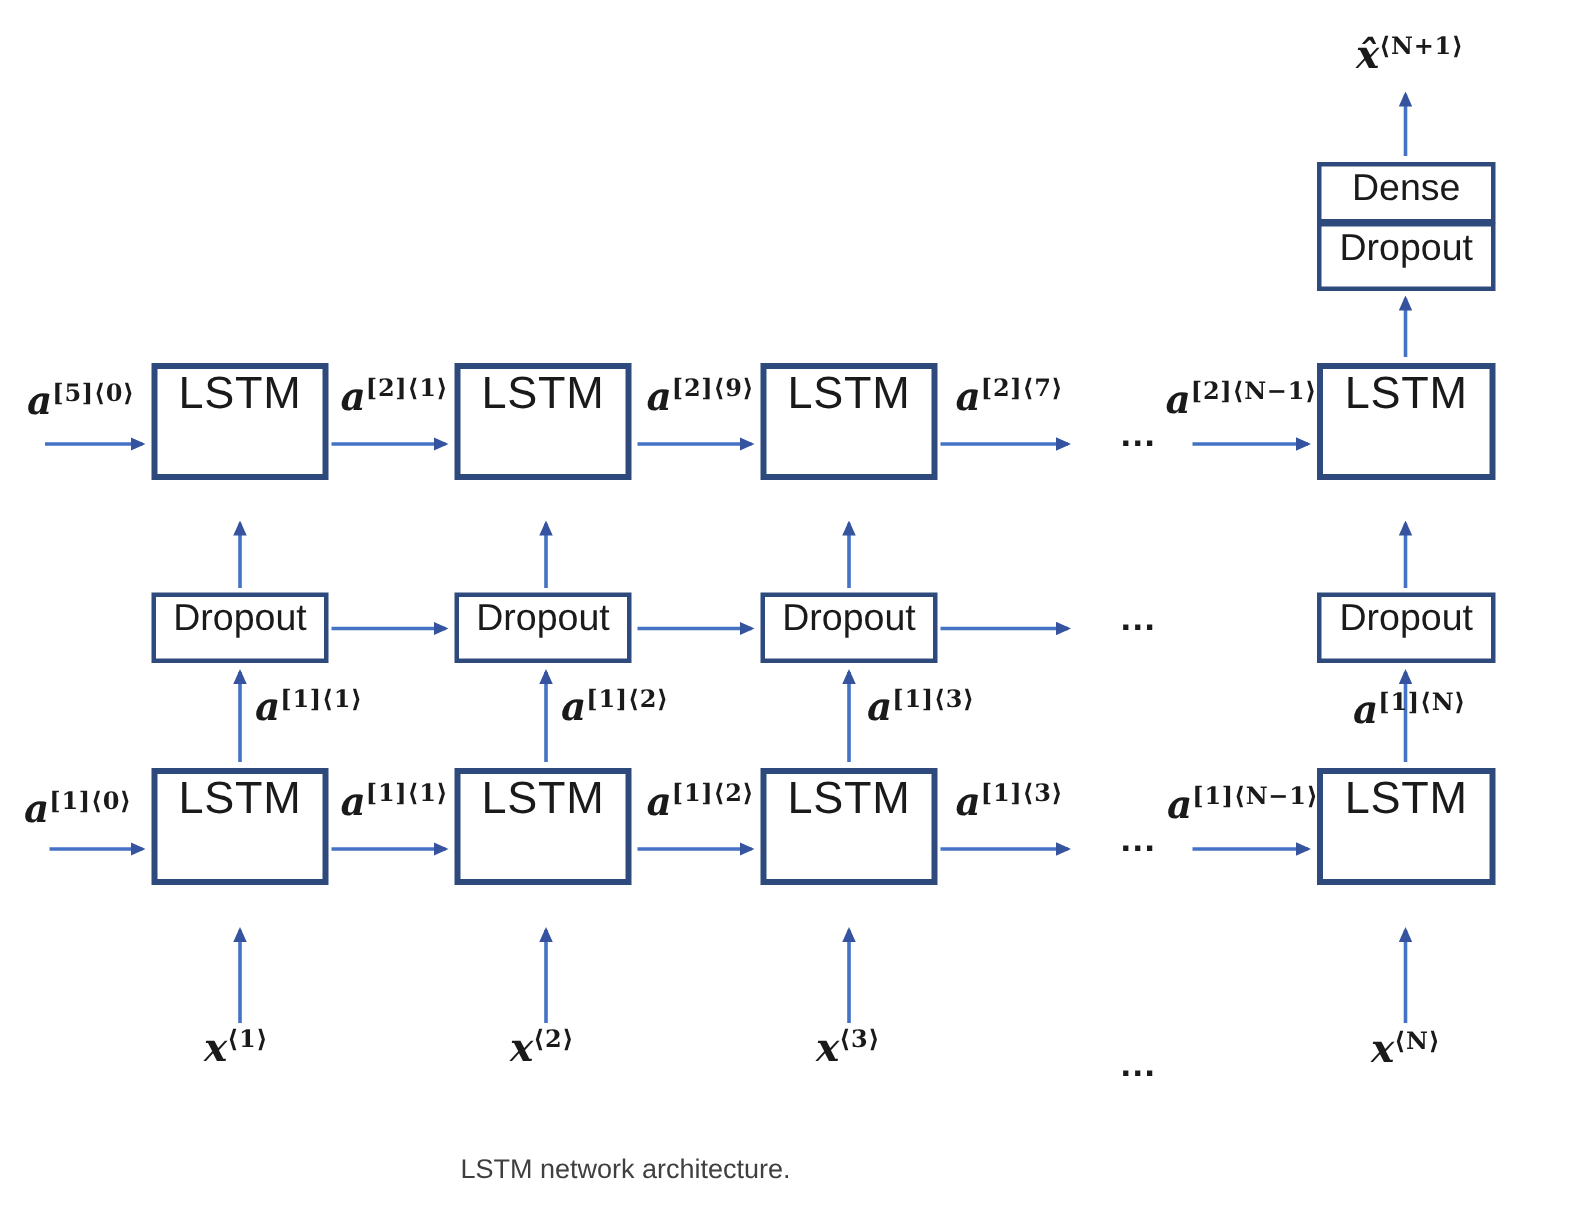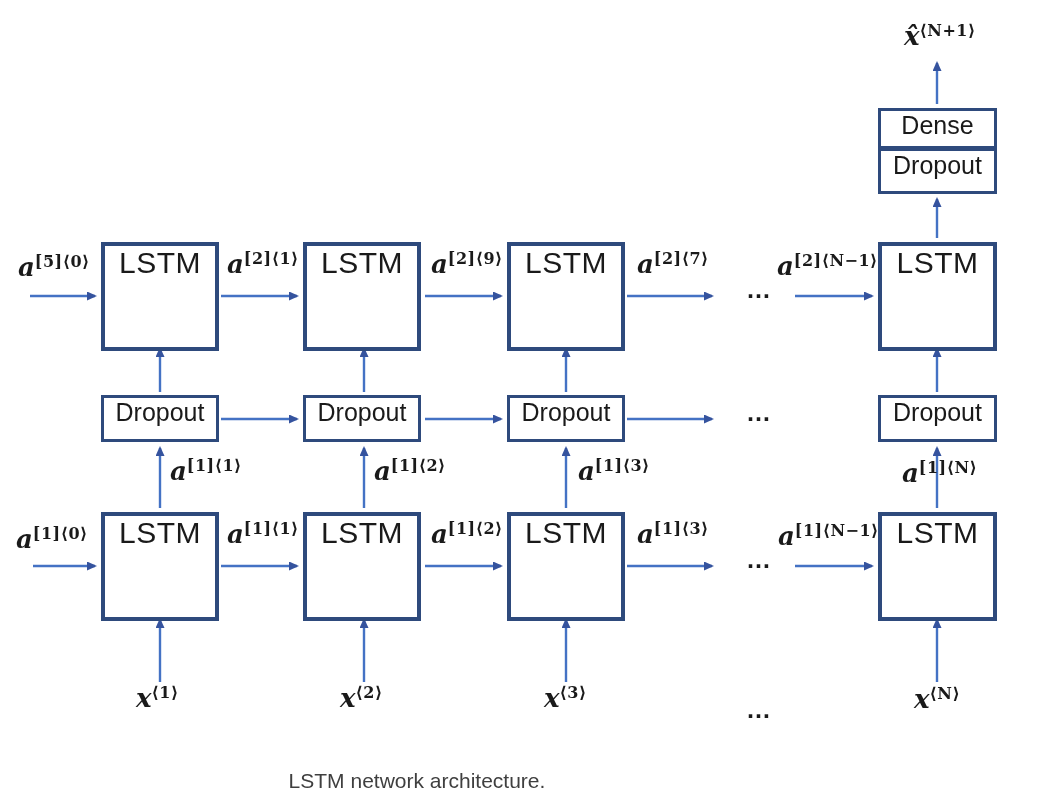--- a/index.html
+++ b/index.html
@@ -20,21 +20,21 @@
   }
   .arrow-layer{position:absolute;left:0;top:0;width:1054px;height:812px;}
   .box{
     position:absolute;
     box-sizing:border-box;
     background:#fff;
     border:4px solid var(--border);
     display:flex;align-items:flex-start;justify-content:center;
     color:var(--text);
   }
-  .lstm{width:118px;height:109px;font-size:30px;letter-spacing:0.5px;}
+  .lstm{width:118px;height:78px;font-size:30px;letter-spacing:0.5px;}
   .drop{width:118px;height:47px;border-width:3px;font-size:25px;}
   .stackcell{width:119px;font-size:25px;border-width:3.5px;}
   .mlabel{
     position:absolute;
     font-family:"DejaVu Serif", serif;
     font-style:italic;font-weight:700;
     font-size:26px;color:var(--text);
     white-space:nowrap;line-height:1.1;
   }
   .mlabel sup{
@@ -44,21 +44,21 @@
     letter-spacing:0.5px;
   }
   .dots{
     position:absolute;
     font-weight:700;font-size:25px;color:var(--text);
     letter-spacing:1px;line-height:1;
   }
   .caption{
     position:absolute;left:0;top:769px;width:834px;
     text-align:center;
-    font-size:21px;color:var(--caption);
+    font-size:18px;color:var(--caption);
   }
   .watermark{
     position:absolute;left:853px;top:755px;
     font-size:26px;color:var(--watermark);
     text-shadow:1px 1px 1px #ffffff;
     white-space:nowrap;
   }
 </style>
 </head>
 <body>

